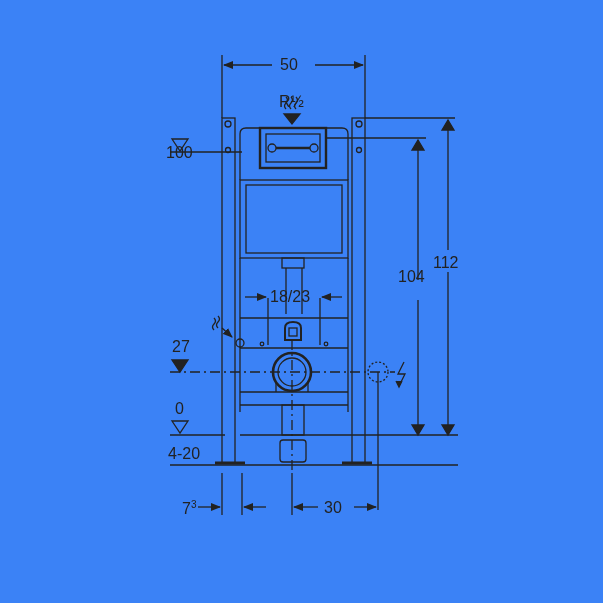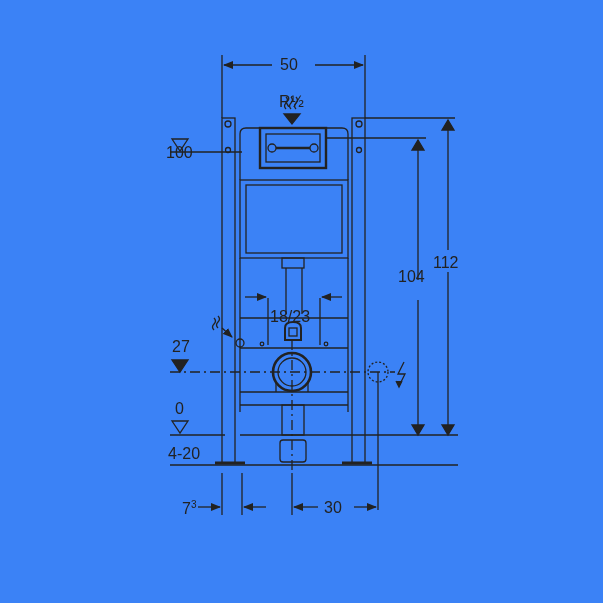--- a/index.html
+++ b/index.html
@@ -118,21 +118,21 @@
     <line x1="198" y1="507" x2="220" y2="507" marker-end="url(#arr)"></line>
     <line x1="266" y1="507" x2="244" y2="507" marker-end="url(#arr)"></line>
     <line x1="318" y1="507" x2="294" y2="507" marker-end="url(#arr)"></line>
     <line x1="354" y1="507" x2="376" y2="507" marker-end="url(#arr)"></line>
   </g>
 </svg>
 
 <span class="lbl" style="left:280px;top:57px;">50</span>
 <span class="lbl" style="left:279px;top:94px;">R½</span>
 <span class="lbl" style="left:166px;top:118px;margin-top:27px;">100</span>
-<span class="lbl" style="left:270px;top:289px;margin-top:20px;">18/23</span>
+<span class="lbl" style="left:270px;top:289px;">18/23</span>
 <span class="lbl" style="left:172px;top:339px;">27</span>
 <span class="lbl" style="left:175px;top:401px;">0</span>
 <span class="lbl" style="left:168px;top:446px;">4-20</span>
 <span class="lbl" style="left:398px;top:269px;">104</span>
 <span class="lbl" style="left:433px;top:255px;">112</span>
 <span class="lbl" style="left:182px;top:500px;"><span>7</span><sup style="font-size:10px">3</sup></span>
 <span class="lbl" style="left:324px;top:500px;text-align:center;">30</span>
 </div>
 
 </body></html>

